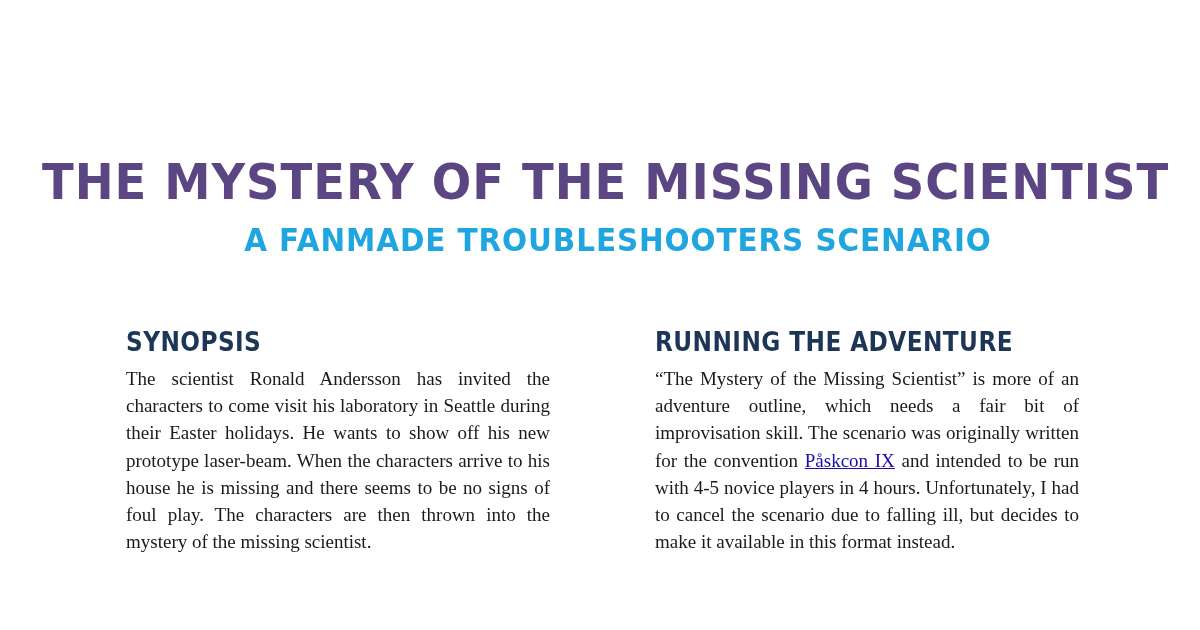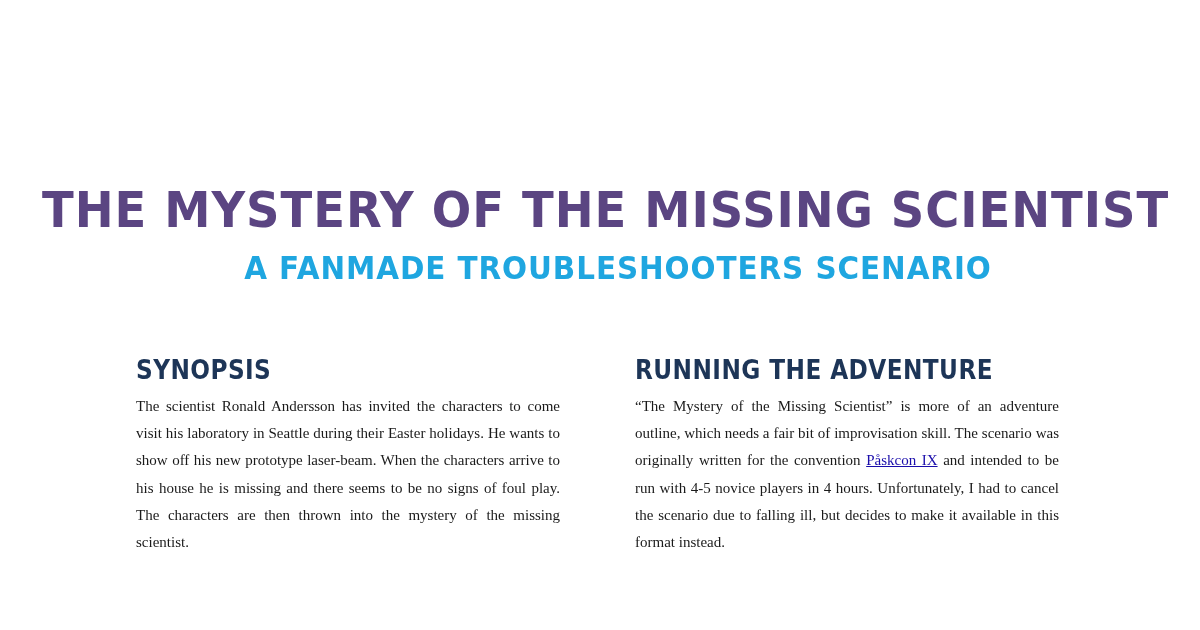--- a/index.html
+++ b/index.html
@@ -10,21 +10,20 @@
   body {
     width: 1200px;
     height: 630px;
     position: relative;
     overflow: hidden;
   }
   .page {
     position: absolute;
     inset: 0;
     background: #ffffff;
-    margin-top: 28px;
   }
   .display {
     font-family: "DejaVu Sans", sans-serif;
     font-weight: bold;
     text-transform: uppercase;
     white-space: nowrap;
     margin: 0;
     transform-origin: left top;
   }
   .title {
@@ -51,38 +50,38 @@
     letter-spacing: 1px;
     color: var(--subtitle-color);
     transform: translateX(18px) scaleX(0.92);
     transform-origin: center top;
   }
   .section {
     position: absolute;
     top: 322px;
     width: 424px;
   }
-  .section.left { left: 136px; }
-  .section.right { left: 635px; }
+  .section.left { left: 126px; }
+  .section.right { left: 655px; }
   .section-heading {
     font-family: "DejaVu Sans", sans-serif;
     font-weight: bold;
     text-transform: uppercase;
     font-size: 27px;
     line-height: 40px;
     color: var(--heading-color);
     margin: 0;
     letter-spacing: 0.5px;
     transform: scaleX(0.86);
     transform-origin: left top;
     white-space: nowrap;
   }
   .body-text {
     font-family: "Liberation Serif", "DejaVu Serif", serif;
-    font-size: 15px;
+    font-size: 19px;
     line-height: 27.2px;
     color: #1a1a1a;
     text-align: justify;
     margin: 3px 0 0 0;
     hyphens: none;
   }
   .body-text a {
     color: var(--link-color);
   }
 </style>

